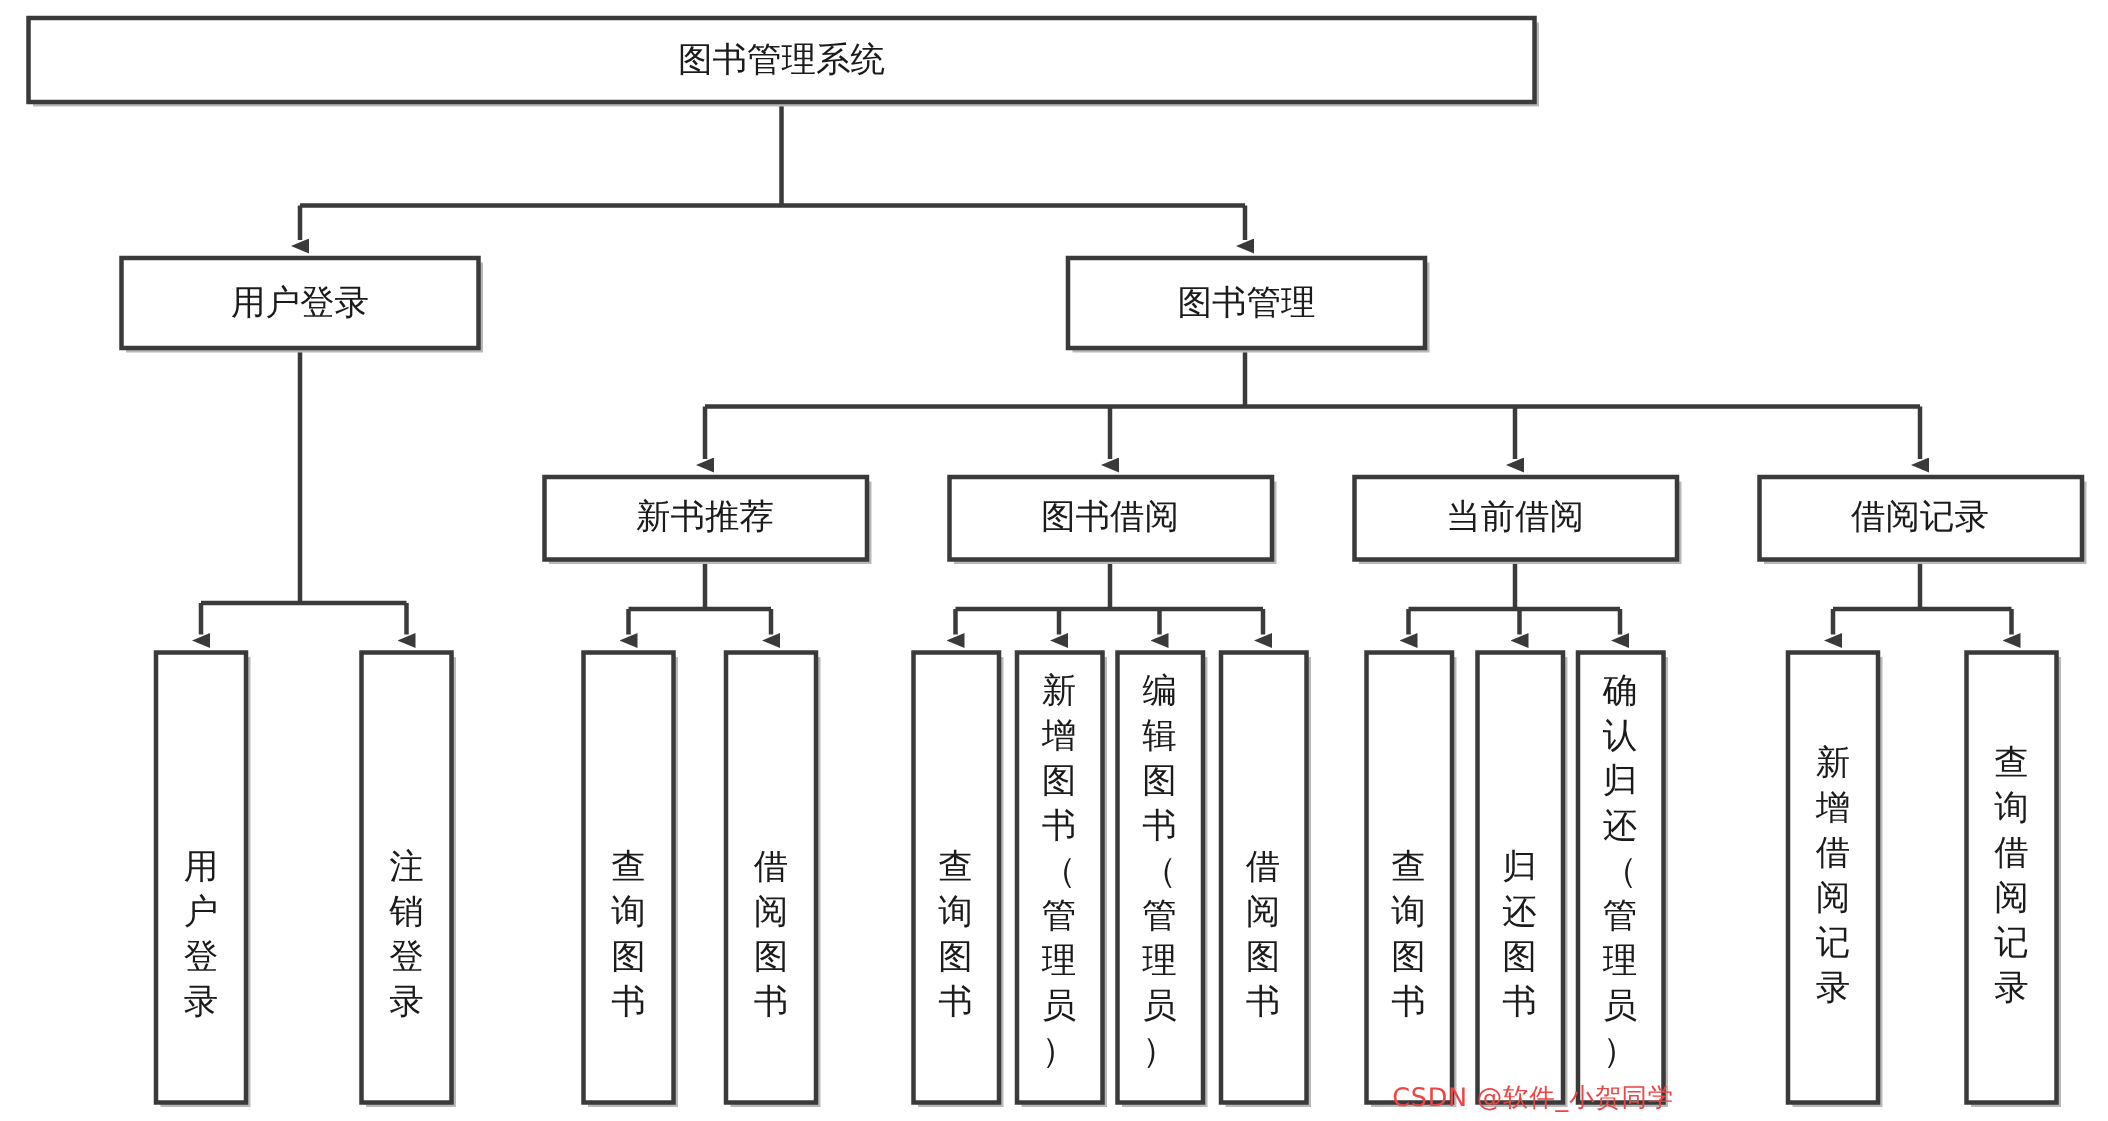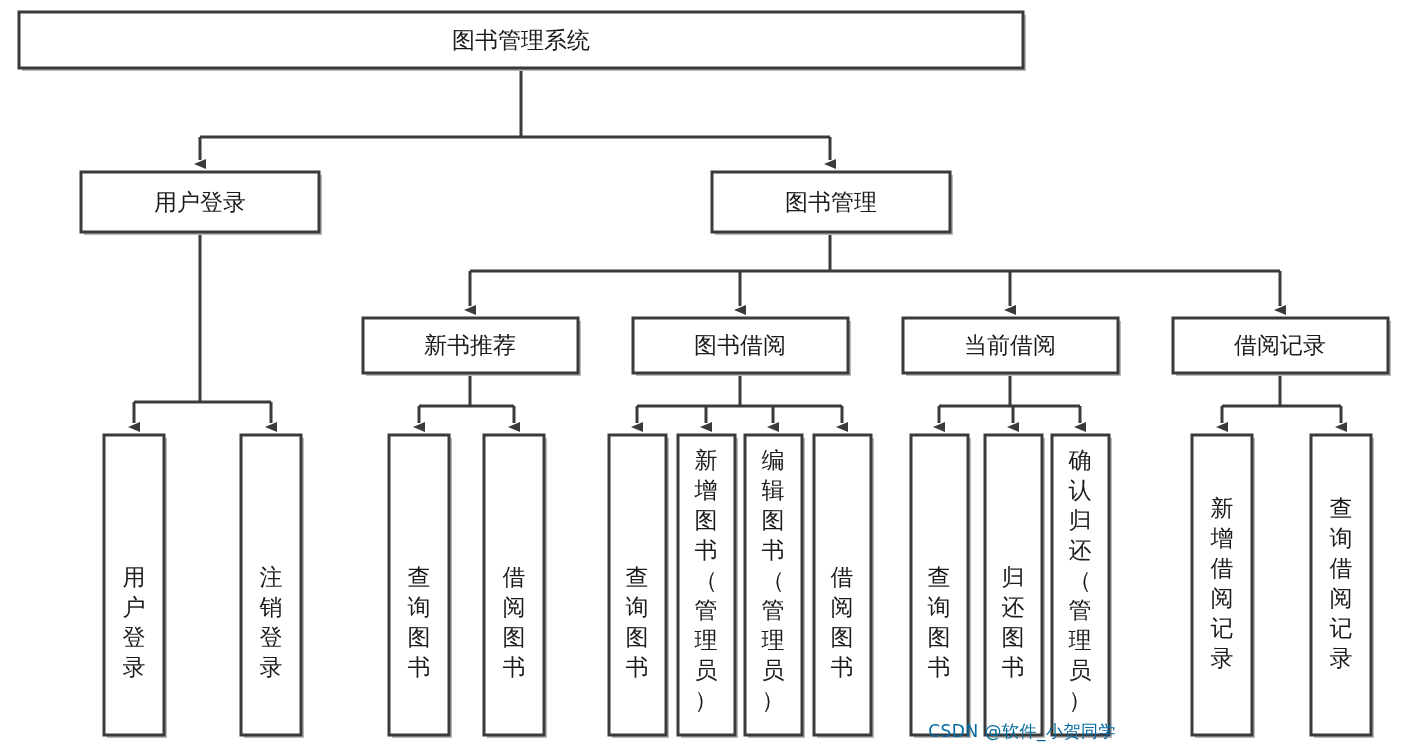--- a/index.html
+++ b/index.html
@@ -55,21 +55,21 @@
   .node-label-v {
     fill: #1b1b1b;
     font-family: "DejaVu Sans", "Liberation Sans", sans-serif;
     font-size: 23px;
     text-anchor: middle;
   }
   .watermark {
     position: absolute;
     right: 8px;
     bottom: 4px;
-    color: #0369a1;
+    color: #ef4444;
     font-size: 17px;
     font-family: "DejaVu Sans", "Liberation Sans", sans-serif;
     letter-spacing: 0.5px;
     white-space: nowrap;
     user-select: none;
     margin-left: 28px;
   }
 </style>
 </head>
 <body>

